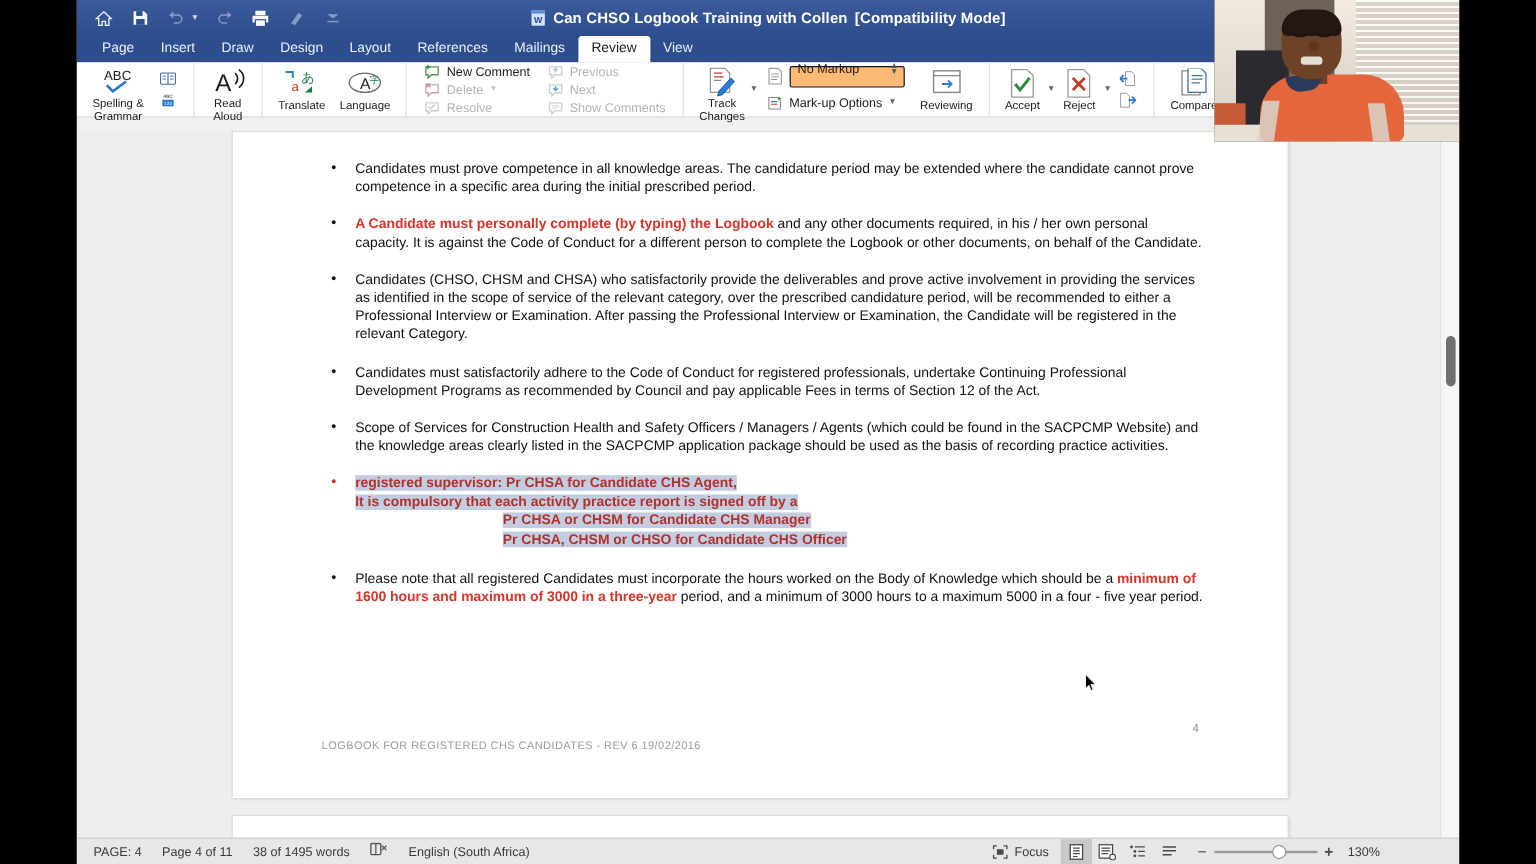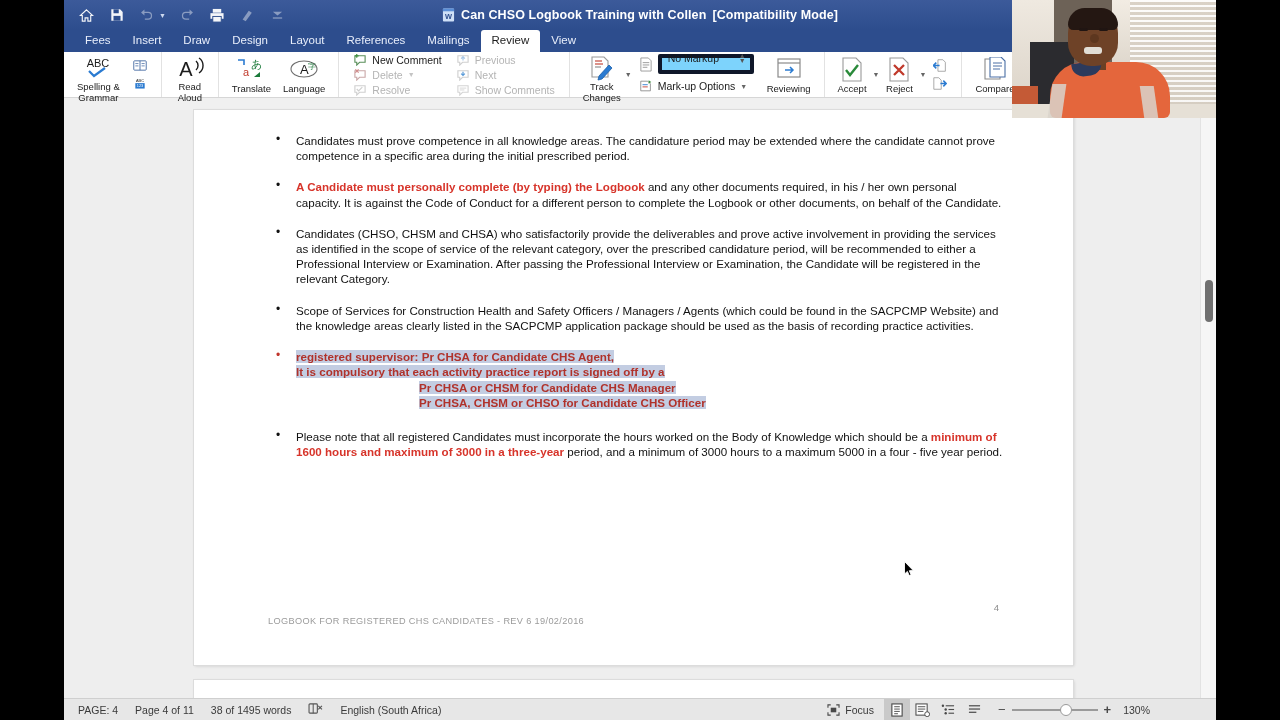--- a/index.html
+++ b/index.html
@@ -56,22 +56,22 @@
   .ritem.dim .lbl, .ritem.dim .glyph { opacity: .35; }
   .rcol { display: flex; flex-direction: column; justify-content: center; padding: 2px 4px; gap: 1px; }
   .rrow { display: flex; align-items: center; gap: 5px; font-size: 10.5px; color: #1b1b1b;
           height: 17px; padding: 0 3px; white-space: nowrap; }
   .rrow.dim { color: #b4b4b4; }
   .rrow .ic { width: 14px; height: 14px; display: flex; align-items: center; justify-content: center; }
   .caret { font-size: 7px; color: #666; }
   .rrow.dim .caret { color: #c4c4c4; }
   .markup-select {
     display: flex; align-items: center; justify-content: space-between;
-    width: 96px; height: 18px; border: 4px solid #0f172a; border-radius: 2px;
-    background: #7dd3fc; font-size: 10.5px; padding: 0 4px 12px 6px; color: #1b1b1b;
+    width: 96px; height: 18px; border: 1px solid #0f172a; border-radius: 2px;
+    background: #fdba74; font-size: 10.5px; padding: 0 4px 12px 6px; color: #1b1b1b;
   }
   .spin { display: flex; flex-direction: column; line-height: 5px; font-size: 7px; color: #555; }
 
   
   .workspace { position: absolute; left: 0; top: 110px; right: 0; bottom: 22px; background: #eeeeee; }
   .page {
     position: absolute; left: 130px; top: 0px; width: 879px; height: 555px;
     background: #ffffff; box-shadow: 0 0 0 1px #dcdcdc, 1px 1px 3px rgba(0,0,0,.16);
   }
   .page2 {
@@ -211,21 +211,21 @@
               <rect x="1" y="0.5" width="12" height="3" fill="#5b8ed6"></rect>
               <text x="7" y="12" font-size="8" text-anchor="middle" fill="#2d4d8d" font-family="sans-serif">W</text>
             </svg>
         </span>
         <span>Can CHSO Logbook Training with Collen</span>
         <span>[Compatibility Mode]</span>
       </div>
     </div>
 
     <div class="tabbar">
-      <div class="tab">Fees</div>
+      <div class="tab">Page</div>
       <div class="tab">Insert</div>
       <div class="tab">Draw</div>
       <div class="tab">Design</div>
       <div class="tab">Layout</div>
       <div class="tab">References</div>
       <div class="tab">Mailings</div>
       <div class="tab active">Review</div>
       <div class="tab">View</div>
     </div>
 
@@ -518,20 +518,23 @@
             </li>
 
             <li class="bullet">
               <span class="red">A Candidate must personally complete (by typing) the Logbook</span><span> and any other documents required, in his / her own personal capacity. It is against the Code of Conduct for a different person to complete the Logbook or other documents, on behalf of the Candidate.</span>
             </li>
 
             <li class="bullet">
               <span>Candidates (CHSO, CHSM and CHSA) who satisfactorily provide the deliverables and prove active involvement in providing the services as identified in the scope of service of the relevant category, over the prescribed candidature period, will be recommended to either a Professional Interview or Examination. After passing the Professional Interview or Examination, the Candidate will be registered in the relevant Category.</span>
             </li>
 
+            <li class="bullet">
+              <span>Candidates must satisfactorily adhere to the Code of Conduct for registered professionals, undertake Continuing Professional Development Programs as recommended by Council and pay applicable Fees in terms of Section 12 of the Act.</span>
+            </li>
 
             <li class="bullet">
               <span>Scope of Services for Construction Health and Safety Officers / Managers / Agents (which could be found in the SACPCMP Website) and the knowledge areas clearly listed in the SACPCMP application package should be used as the basis of recording practice activities.</span>
             </li>
 
             <li class="bullet red-b" style="line-height:15.4px;margin-bottom:18px">
               <span class="indent-line"><span class="redm hl">registered supervisor:  Pr CHSA for Candidate CHS Agent,</span></span>
               <span class="indent-line"><span class="redm hl">It is compulsory that each activity practice report is signed off by a</span></span>
               <span class="indent-line" style="text-align:left;padding-left:0"><span class="redm hl" style="margin-left:123px">Pr CHSA or CHSM for Candidate CHS Manager</span></span>
               <span class="indent-line"><span class="redm hl" style="margin-left:123px">Pr CHSA, CHSM or CHSO for Candidate CHS Officer</span></span>

